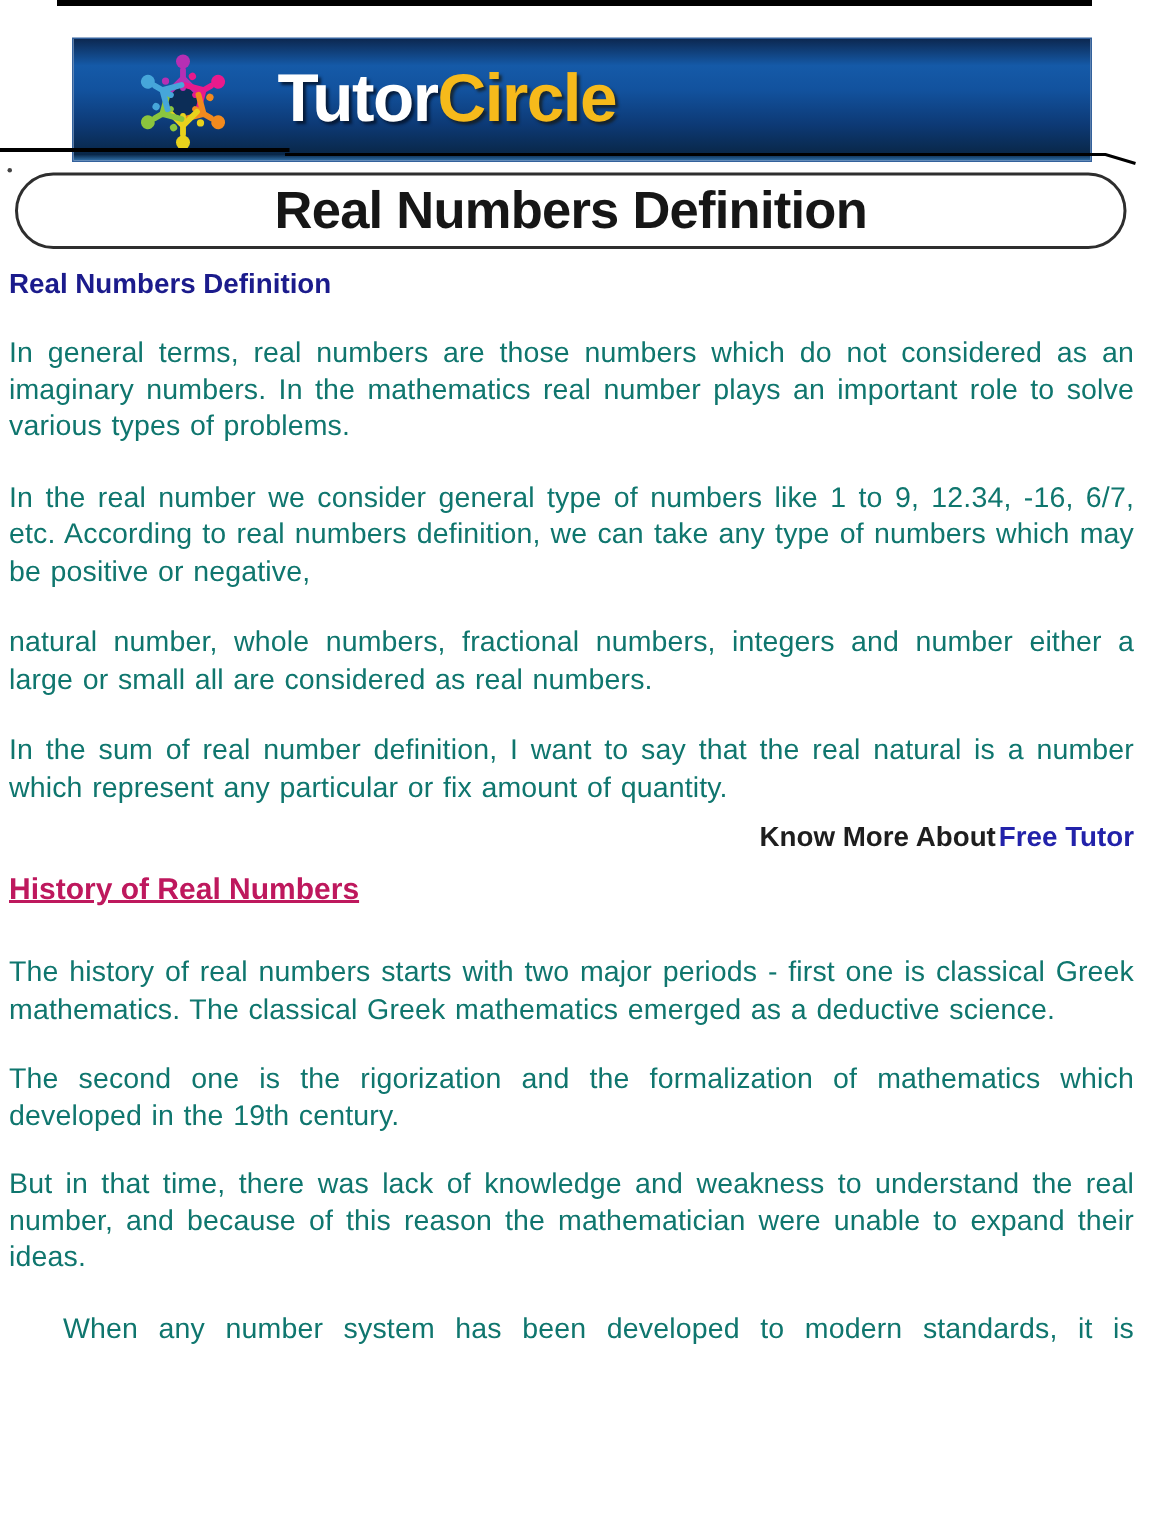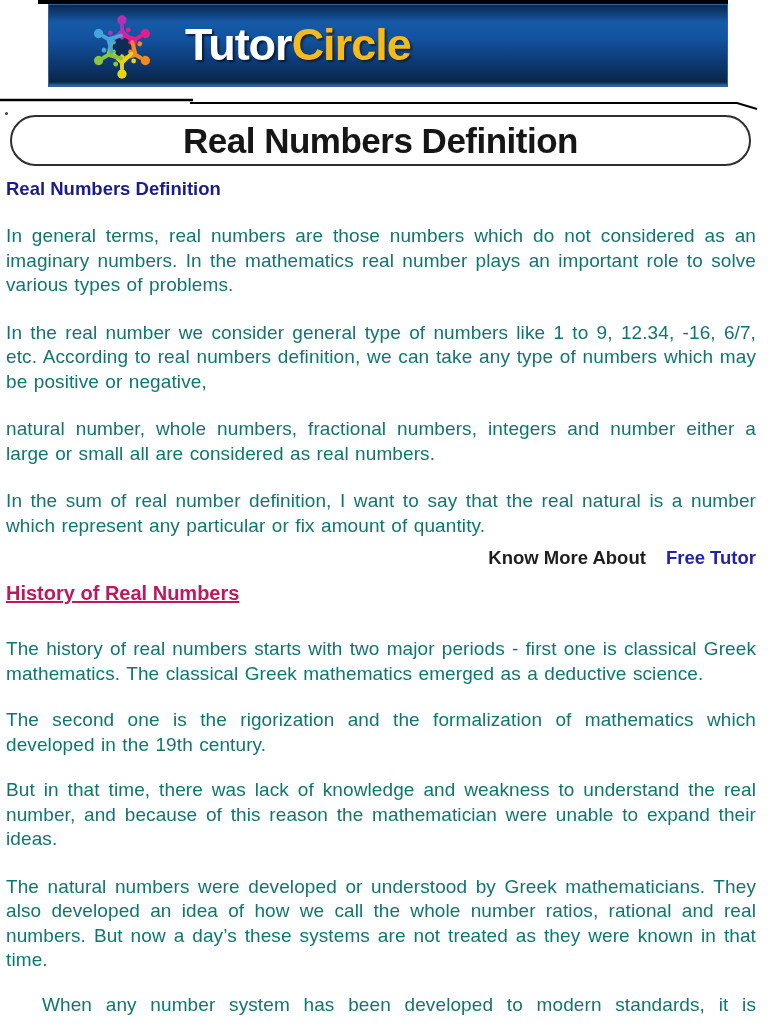--- a/index.html
+++ b/index.html
@@ -3,21 +3,21 @@
 <meta charset="utf-8">
 <style>
   html,body{margin:0;padding:0;background:#ffffff;}
   .page{position:relative;width:768px;height:1024px;background:#ffffff;overflow:hidden;
         font-family:"Liberation Sans",sans-serif;}
 
   
   .top-strip{position:absolute;left:38px;top:0;width:690px;height:4px;background:#000;}
 
   
-  .banner{position:absolute;left:48px;top:4px;width:680px;height:83px;
+  .banner{position:absolute;left:48px;top:25px;width:680px;height:83px;
           background:linear-gradient(180deg,#0c2851 0%,#155aa8 22%,#12529e 42%,#0d3a76 70%,#092748 95%,#2f6fa8 100%);
           border:1px solid #33619c;box-sizing:border-box;}
   .banner svg.logo{position:absolute;left:14px;top:1px;}
   .wordmark{position:absolute;left:136px;top:50%;transform:translateY(-52%);
             font-size:45px;font-weight:bold;letter-spacing:-1px;white-space:nowrap;}
   .wm-tutor{color:#ffffff;text-shadow:2px 2px 2px rgba(4,16,38,.8);}
   .wm-circle{color:#f6ba1b;text-shadow:2px 2px 2px rgba(25,18,0,.65);}
 
   
   .divider{position:absolute;left:0;top:96px;width:768px;height:16px;}
@@ -35,21 +35,21 @@
   .content{position:absolute;left:6px;top:178px;width:750px;}
   .section-heading{margin:0 0 24px 0;font-size:18.5px;line-height:22px;font-weight:bold;color:#1b1b8c;}
   p.body{margin:0 0 23px 0;font-size:19px;line-height:24.5px;color:#0f766e;text-align:justify;
          letter-spacing:0.1px;word-spacing:1px;}
   p.mb8{margin-bottom:8px;}
   p.mb20{margin-bottom:20px;}
   p.mb21{margin-bottom:21px;}
   p.mb22{margin-bottom:22px;}
   .know-more{margin:0 0 11px 0;text-align:right;font-size:18.5px;line-height:23px;
              font-weight:bold;color:#1e1e1e;}
-  .know-more a{color:#2222aa;text-decoration:none;margin-left:20px;cursor:pointer;}
+  .know-more a{color:#2222aa;text-decoration:none;margin-left:2px;cursor:pointer;}
   .history-heading{margin:0 0 31px 0;font-size:20px;line-height:26px;font-weight:bold;
                    color:#be185d;text-decoration:underline;}
   p.justify-last{text-align-last:justify;margin-left:36px;}
 </style>
 </head>
 <body>
 
 <div class="page">
 
   <div class="top-strip"></div>
@@ -119,17 +119,16 @@
     <p class="body">natural number, whole numbers, fractional numbers, integers and number either a large or small all are considered as real numbers.</p>
     <p class="body mb8">In the sum of real number definition, I want to say that the real natural is a number which represent any particular or fix amount of quantity.</p>
 
     <p class="know-more"><span>Know More About</span><a>Free Tutor</a></p>
 
     <h3 class="history-heading">History of Real Numbers</h3>
 
     <p class="body mb22">The history of real numbers starts with two major periods - first one is classical Greek mathematics. The classical Greek mathematics emerged as a deductive science.</p>
     <p class="body mb21">The second one is the rigorization and the formalization of mathematics which developed in the 19th century.</p>
     <p class="body">But in that time, there was lack of knowledge and weakness to understand the real number, and because of this reason the mathematician were unable to expand their ideas.</p>
-    <p class="body mb20">The natural numbers were developed or understood by Greek mathematicians. They also developed an idea of how we call the whole number ratios, rational and real numbers. But now a day’s these systems are not treated as they were known in that time.</p>
     <p class="body justify-last">When any number system has been developed to modern standards, it is</p>
 
   </div>
 </div>
 
 </body></html>

